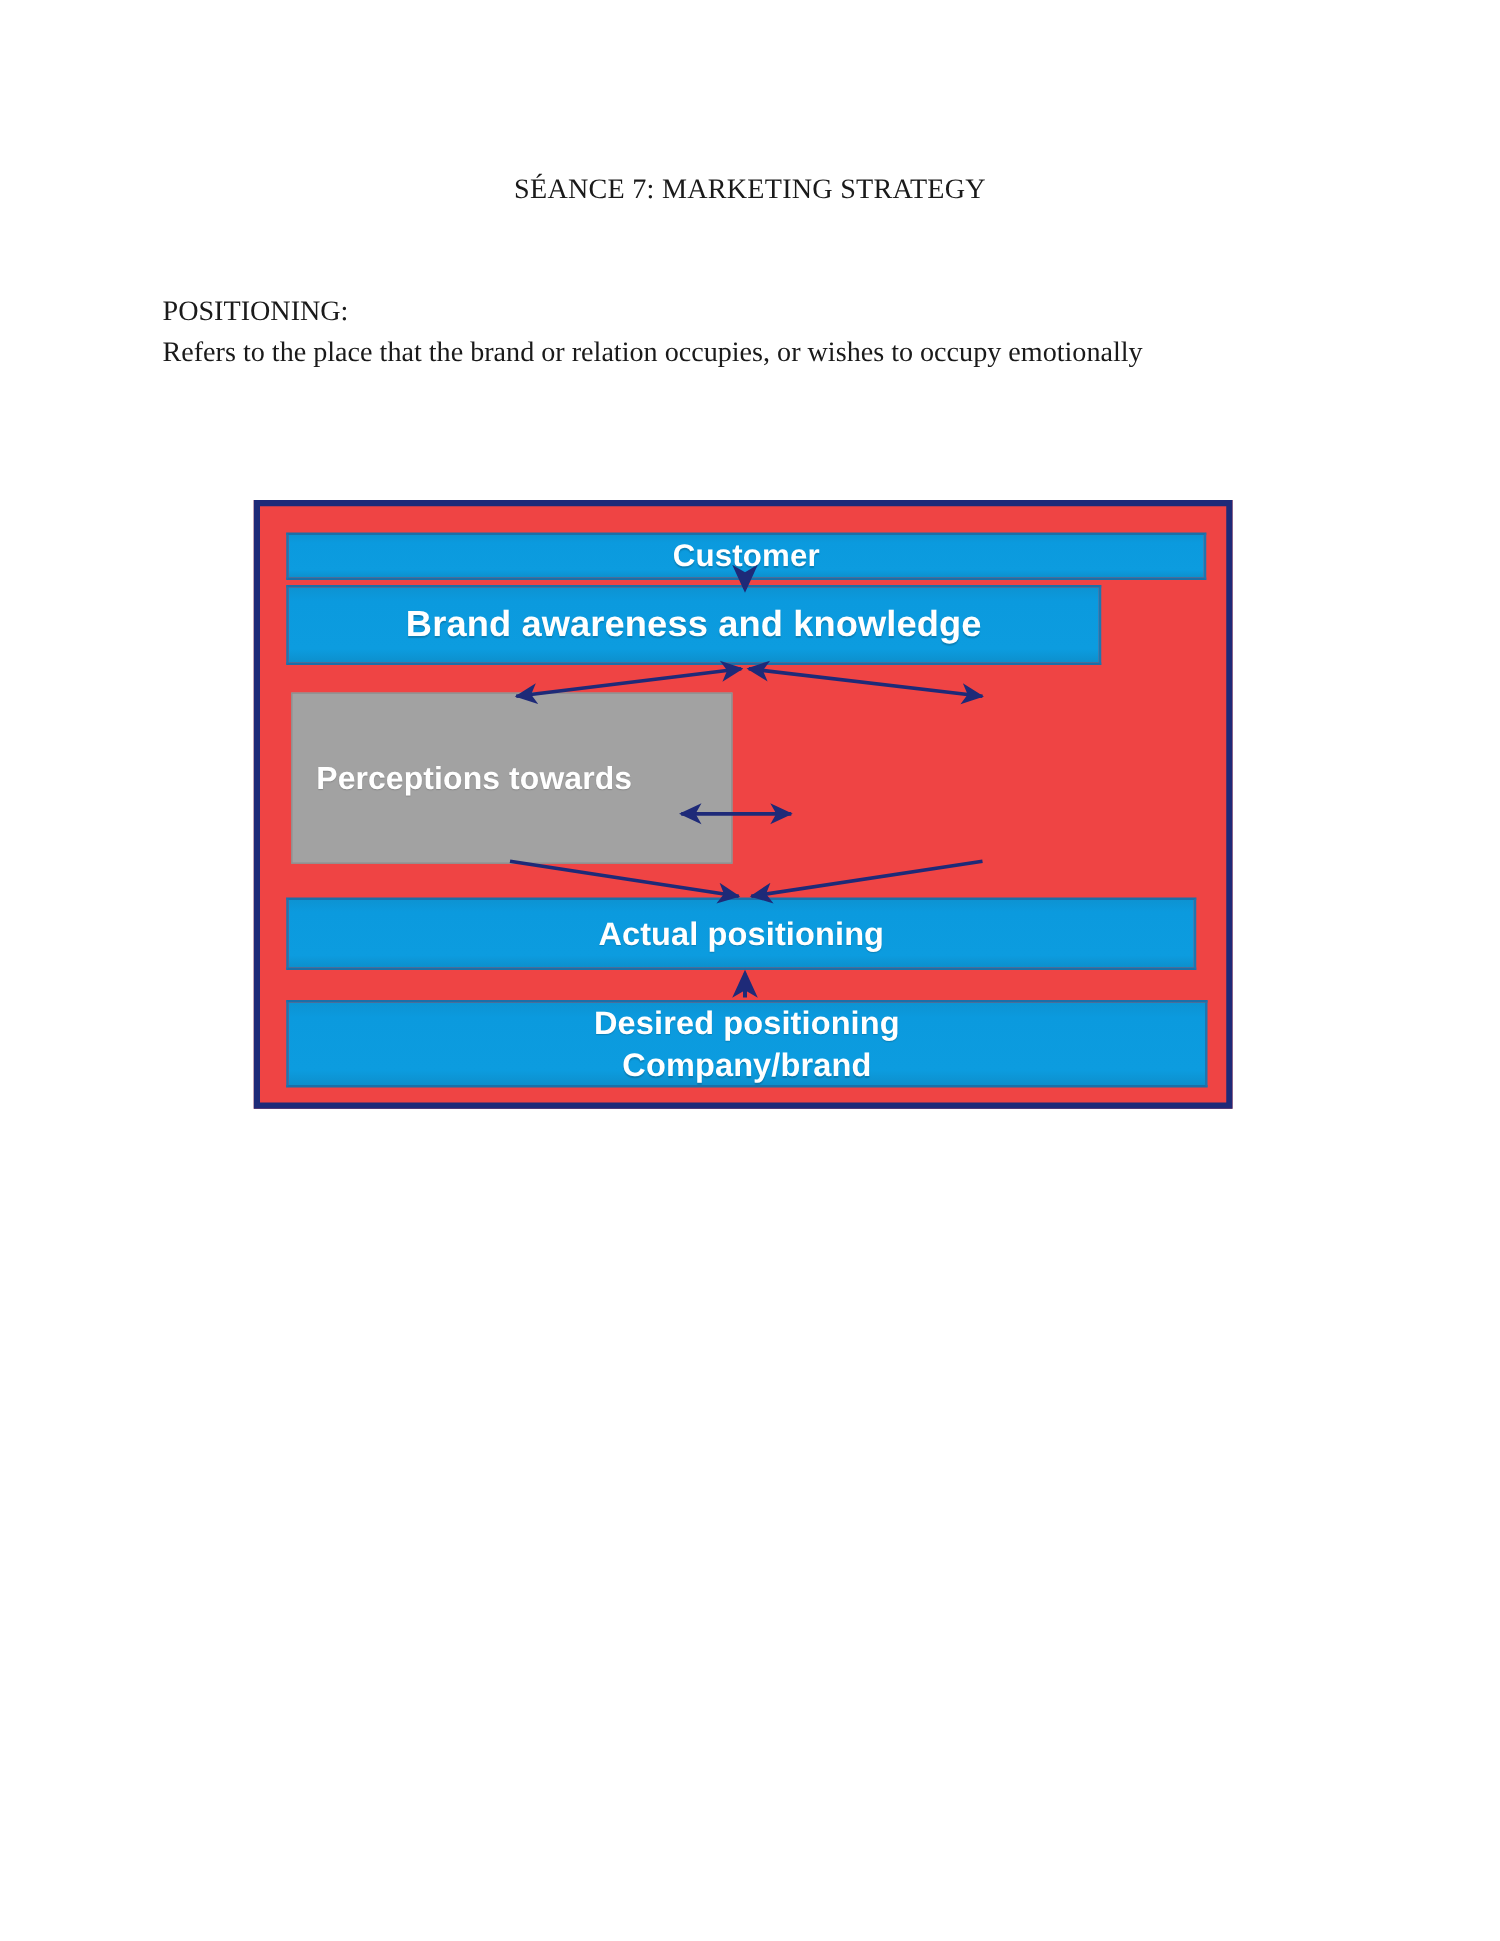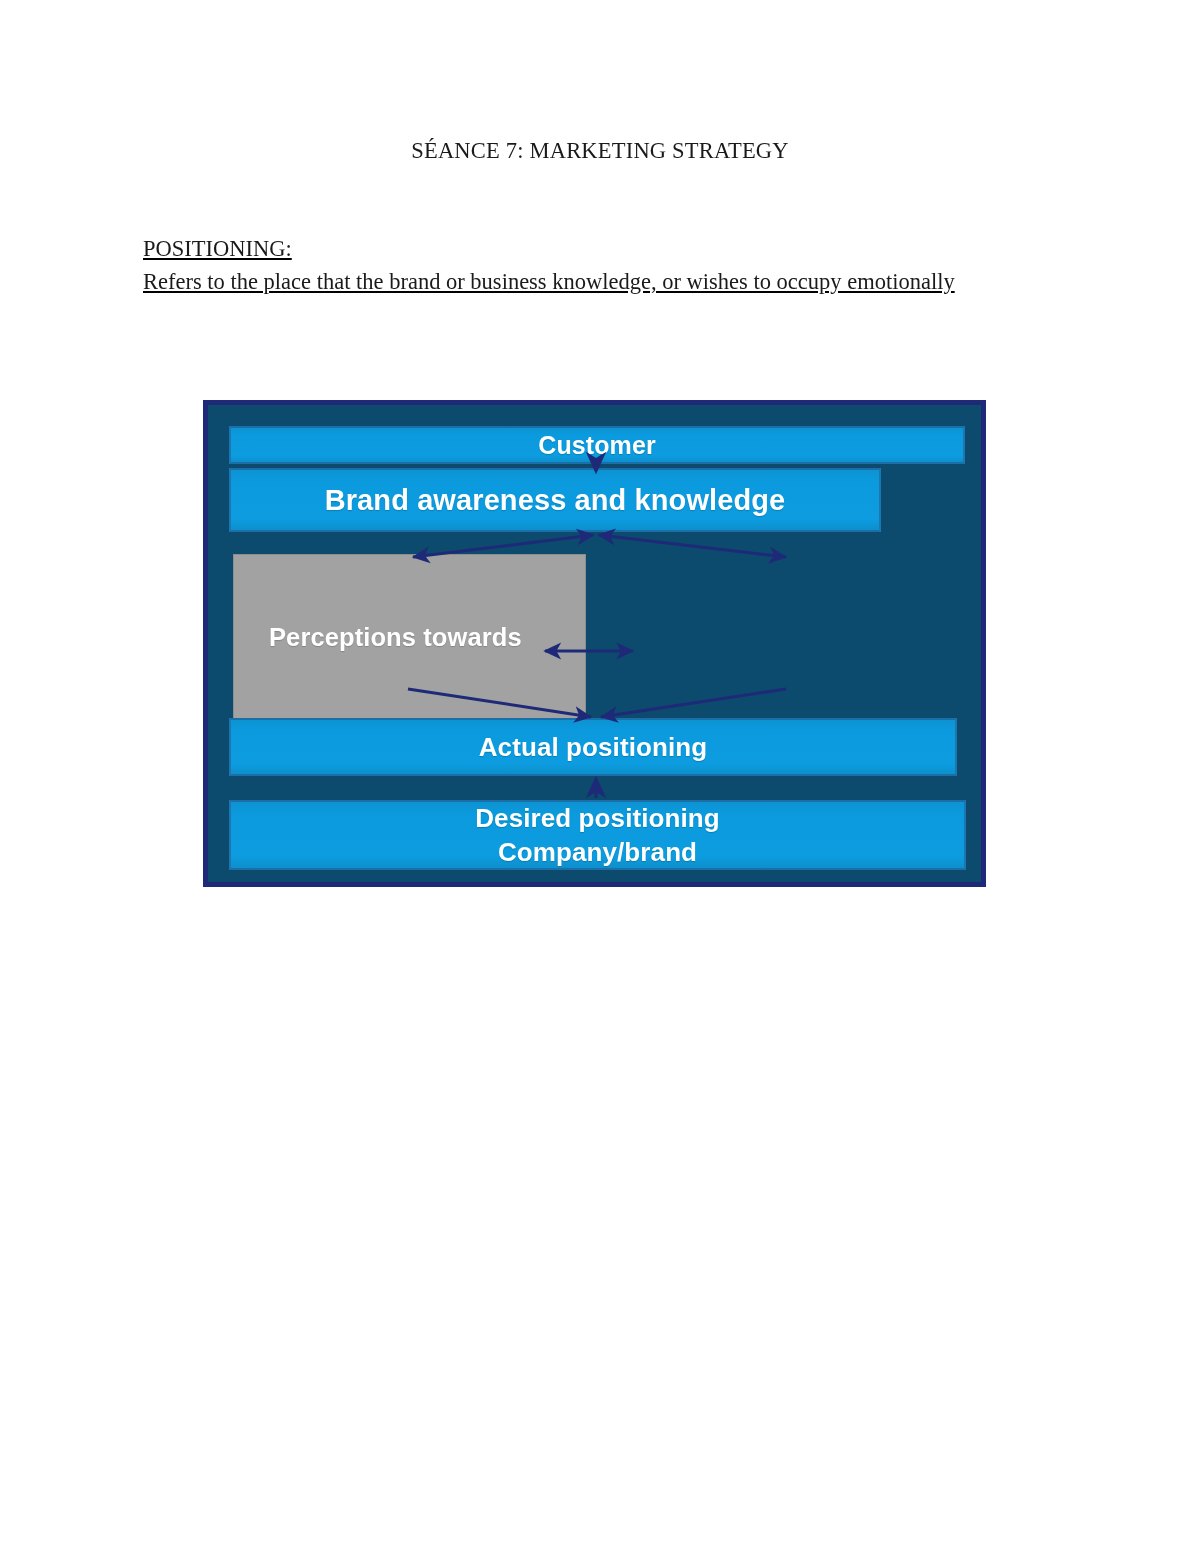--- a/index.html
+++ b/index.html
@@ -24,42 +24,41 @@
     width: 1200px;
     text-align: center;
     font-family: "Liberation Serif", serif;
     font-size: 22.5px;
     letter-spacing: 0.2px;
     color: #1a1a1a;
   }
 
   .body-block {
     position: absolute;
-    left: 143px;
+    left: 130px;
     top: 232px;
     width: 910px;
-    text-decoration: underline;
   }
   .body-line {
     font-family: "Liberation Serif", serif;
     font-size: 22.5px;
     line-height: 33px;
     color: #1a1a1a;
     white-space: nowrap;
   }
 
   
   .diagram-frame {
     position: absolute;
     left: 203px;
     top: 400px;
     width: 783px;
     height: 487px;
     border: 5px solid #1e2a78;
-    background: #0c4a6e;
+    background: #ef4444;
     box-sizing: border-box;
   }
   .diagram-inner {
     position: absolute;
     left: 0;
     top: 0;
     width: 783px;
     height: 487px;
   }
 
@@ -91,24 +90,24 @@
 
   #node-customer {
     left: 21px; top: 21px; width: 736px; height: 38px;
     font-size: 25px;
   }
   #node-awareness {
     left: 21px; top: 63px; width: 652px; height: 64px;
     font-size: 29px;
   }
   #node-perceptions {
-    left: 25px; top: 149px; width: 353px; height: 165px;
+    left: 25px; top: 149px; width: 353px; height: 137px;
     font-size: 25.5px;
     line-height: 34px;
-    padding-left: 35px;
+    padding-left: 19px;
     padding-right: 6px;
   }
   #node-feeling {
     left: 387px; top: 149px; width: 371px; height: 137px;
     font-size: 25.5px;
   }
   #node-actual {
     left: 21px; top: 313px; width: 728px; height: 58px;
     font-size: 26px;
   }
@@ -128,21 +127,21 @@
     pointer-events: none;
   }
 </style>
 </head>
 <body>
 
 <div class="page-title">SÉANCE 7: MARKETING STRATEGY</div>
 
 <div class="body-block">
   <div class="body-line">POSITIONING:</div>
-  <div class="body-line">Refers to the place that the brand or business knowledge, or wishes to occupy emotionally</div>
+  <div class="body-line">Refers to the place that the brand or relation occupies, or wishes to occupy emotionally</div>
 </div>
 
 <div class="diagram-frame">
   <div class="diagram-inner">
 
     <div class="node blue center" id="node-customer">
       <span>Customer</span>
     </div>
 
     <div class="node blue center" id="node-awareness">

